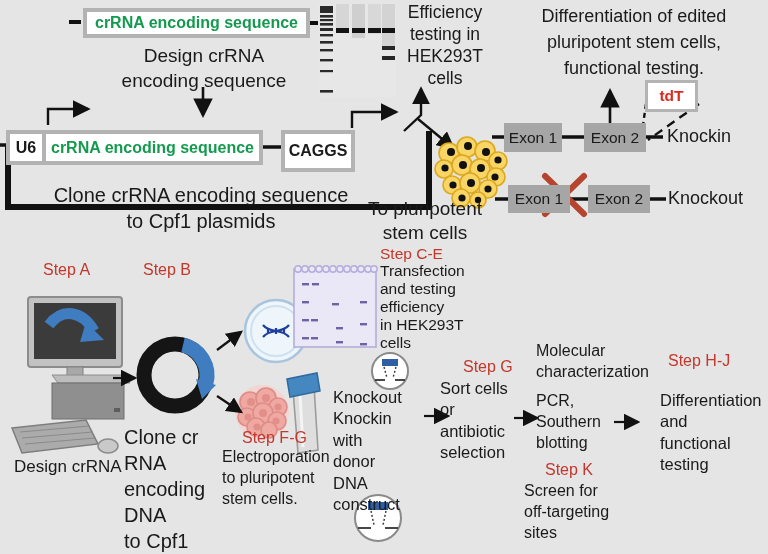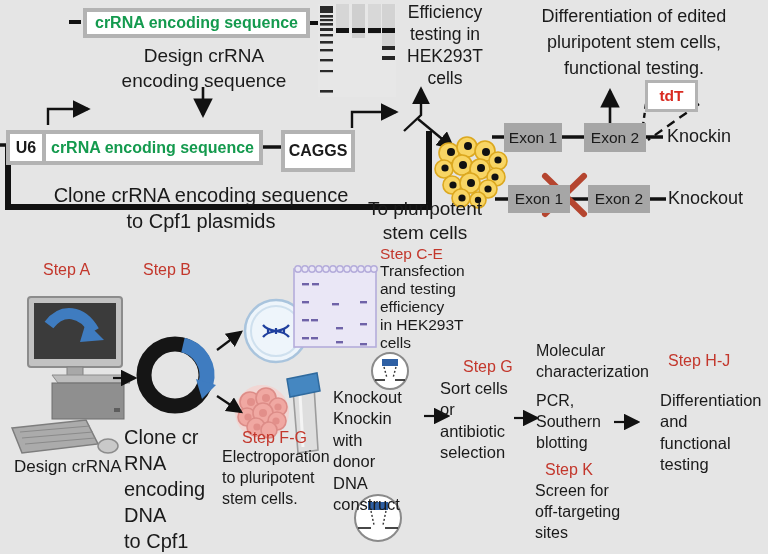--- a/index.html
+++ b/index.html
@@ -334,21 +334,21 @@
 antibiotic
 selection</div>
 
   <div class="abs pre" style="left:536px;top:341px;width:126px;font-size:16px;line-height:1.3;">Molecular
 characterization</div>
   <div class="abs pre" style="left:536px;top:391px;width:100px;font-size:16px;line-height:1.3;">PCR,
 Southern
 blotting</div>
 
   <div class="abs red" style="left:545px;top:461px;font-size:16px;">Step K</div>
-  <div class="abs pre" style="left:535px;top:481px;width:110px;font-size:16px;line-height:1.3;">Screen for
+  <div class="abs pre" style="left:524px;top:481px;width:110px;font-size:16px;line-height:1.3;">Screen for
 off-targeting
 sites</div>
 
   <div class="abs red" style="left:668px;top:352px;font-size:16px;">Step H-J</div>
   <div class="abs pre" style="left:660px;top:390px;width:108px;font-size:16.5px;line-height:1.3;">Differentiation
 and
 functional
 testing</div>
 
 </div>

